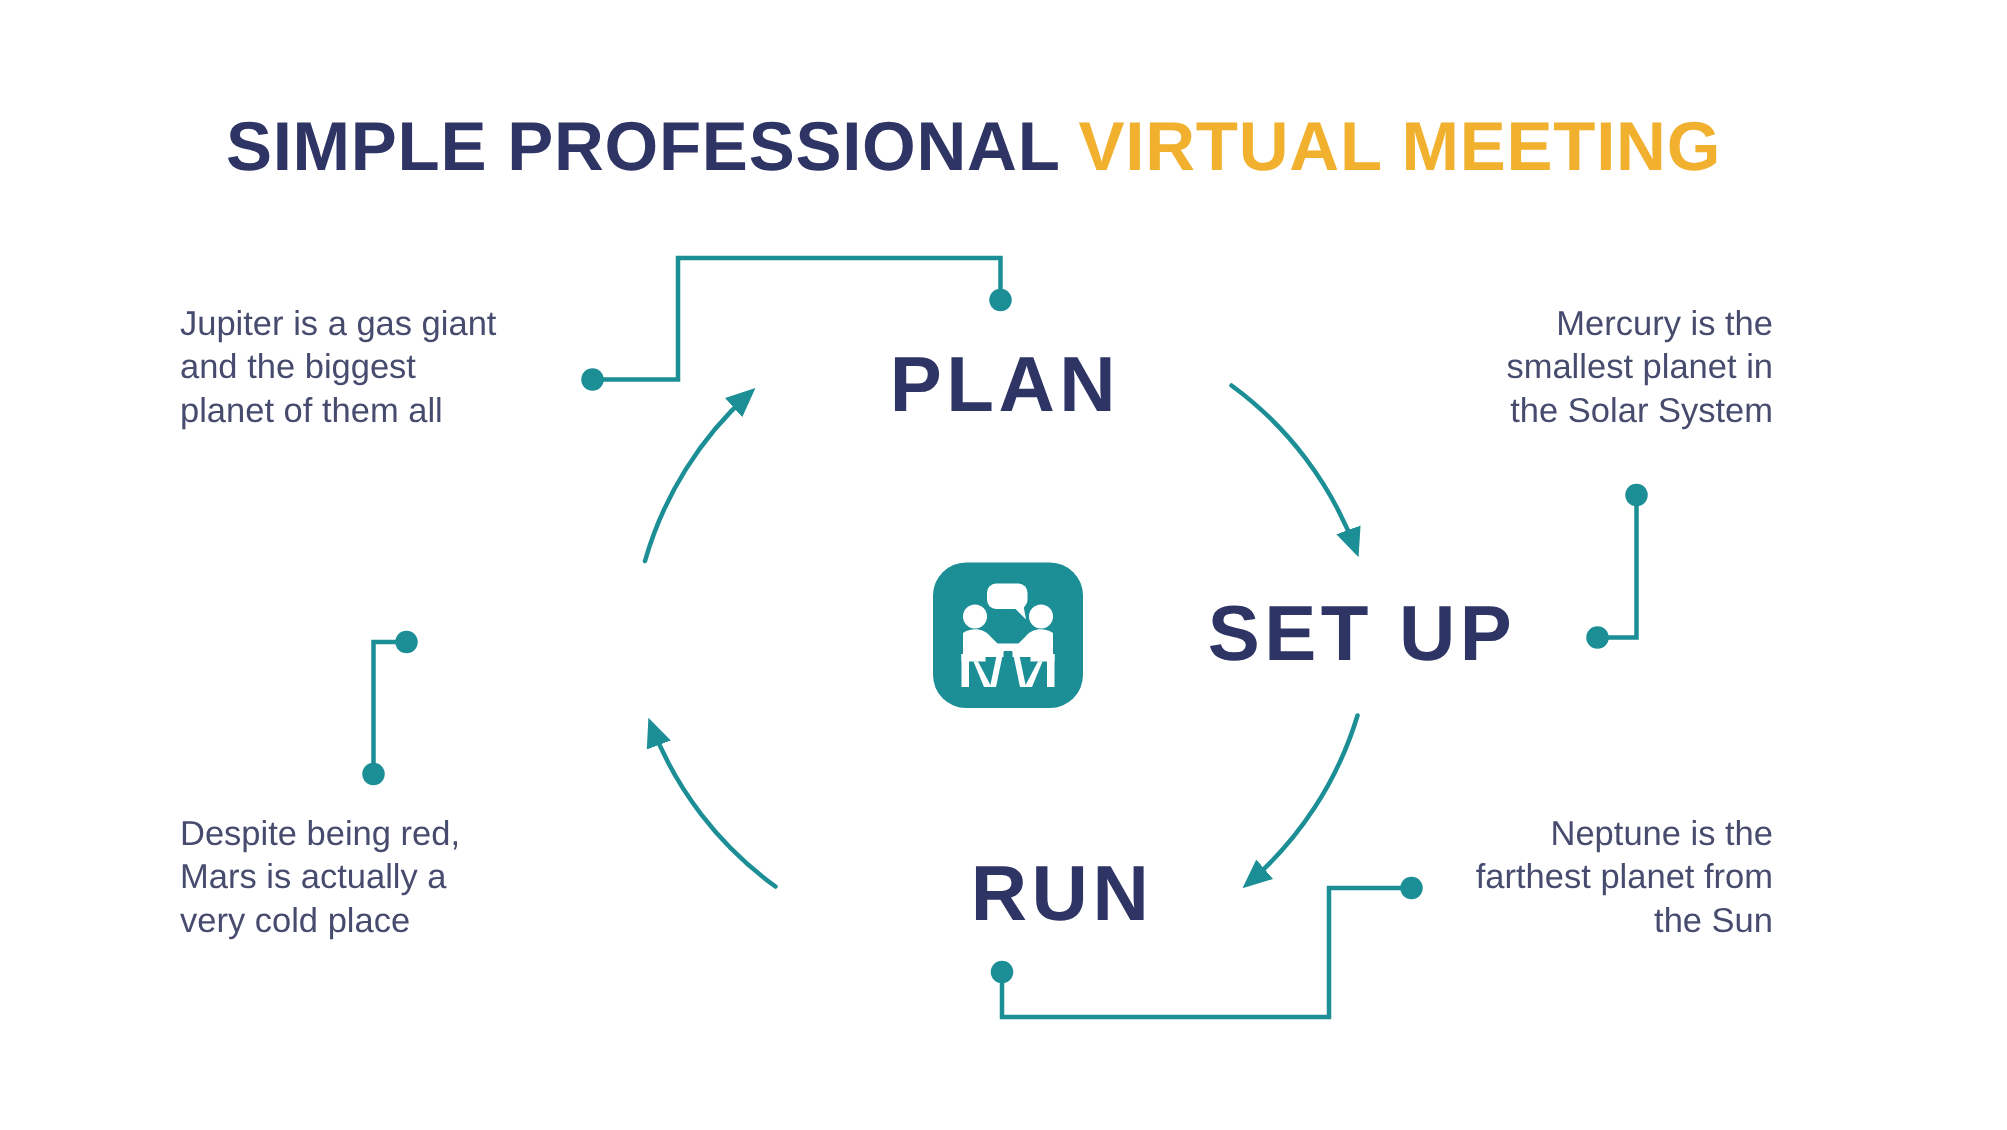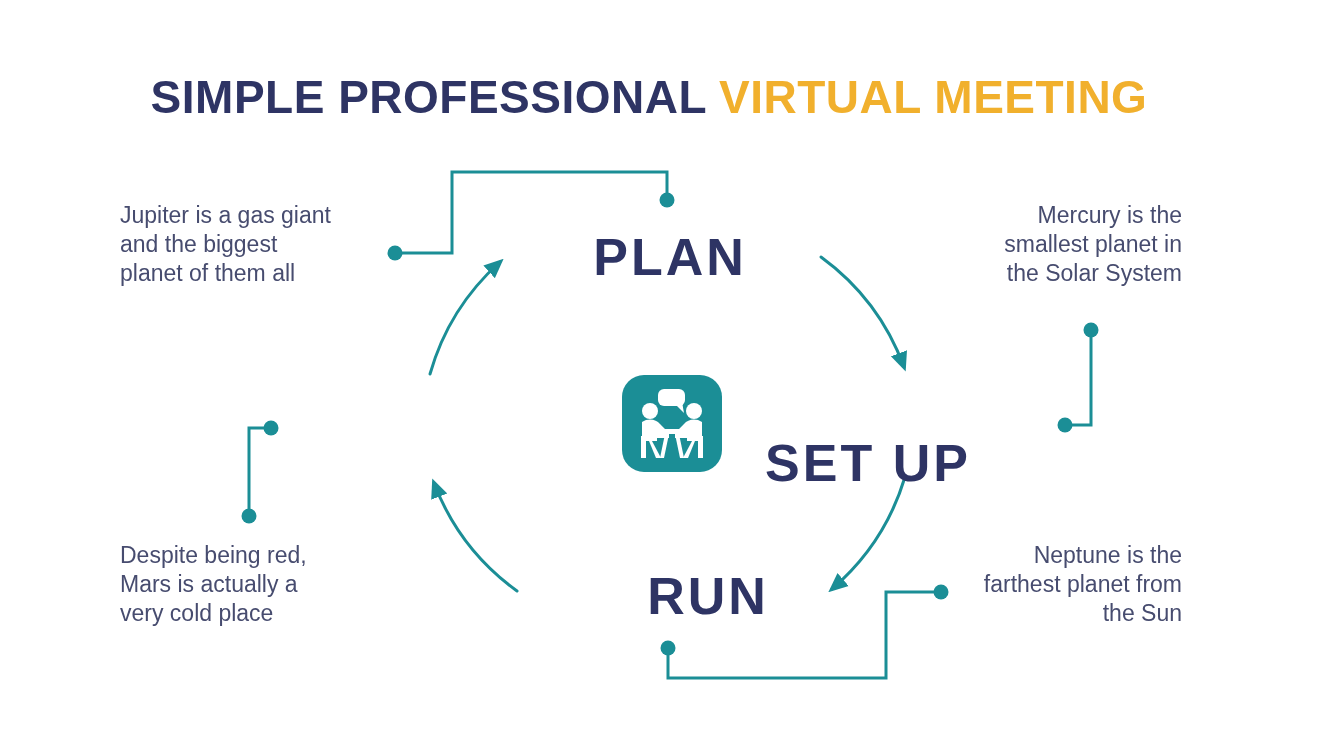--- a/index.html
+++ b/index.html
@@ -57,21 +57,21 @@
     position: absolute;
     transform: translate(-50%, -50%);
     font-size: 52px;
     font-weight: 800;
     letter-spacing: 3px;
     color: var(--navy);
     white-space: nowrap;
     z-index: 2;
   }
   #stage-plan      { left: 670px; top: 257px; }
-  #stage-setup     { left: 868px; top: 423px; margin-top: 40px; }
+  #stage-setup     { left: 908px; top: 423px; }
   #stage-run       { left: 668px; top: 596px; margin-left: 40px; }
   #stage-followup  { left: 436px; top: 424px; }
 
   .note {
     position: absolute;
     font-size: 23px;
     line-height: 29px;
     color: var(--note);
     white-space: pre-line;
     z-index: 2;

